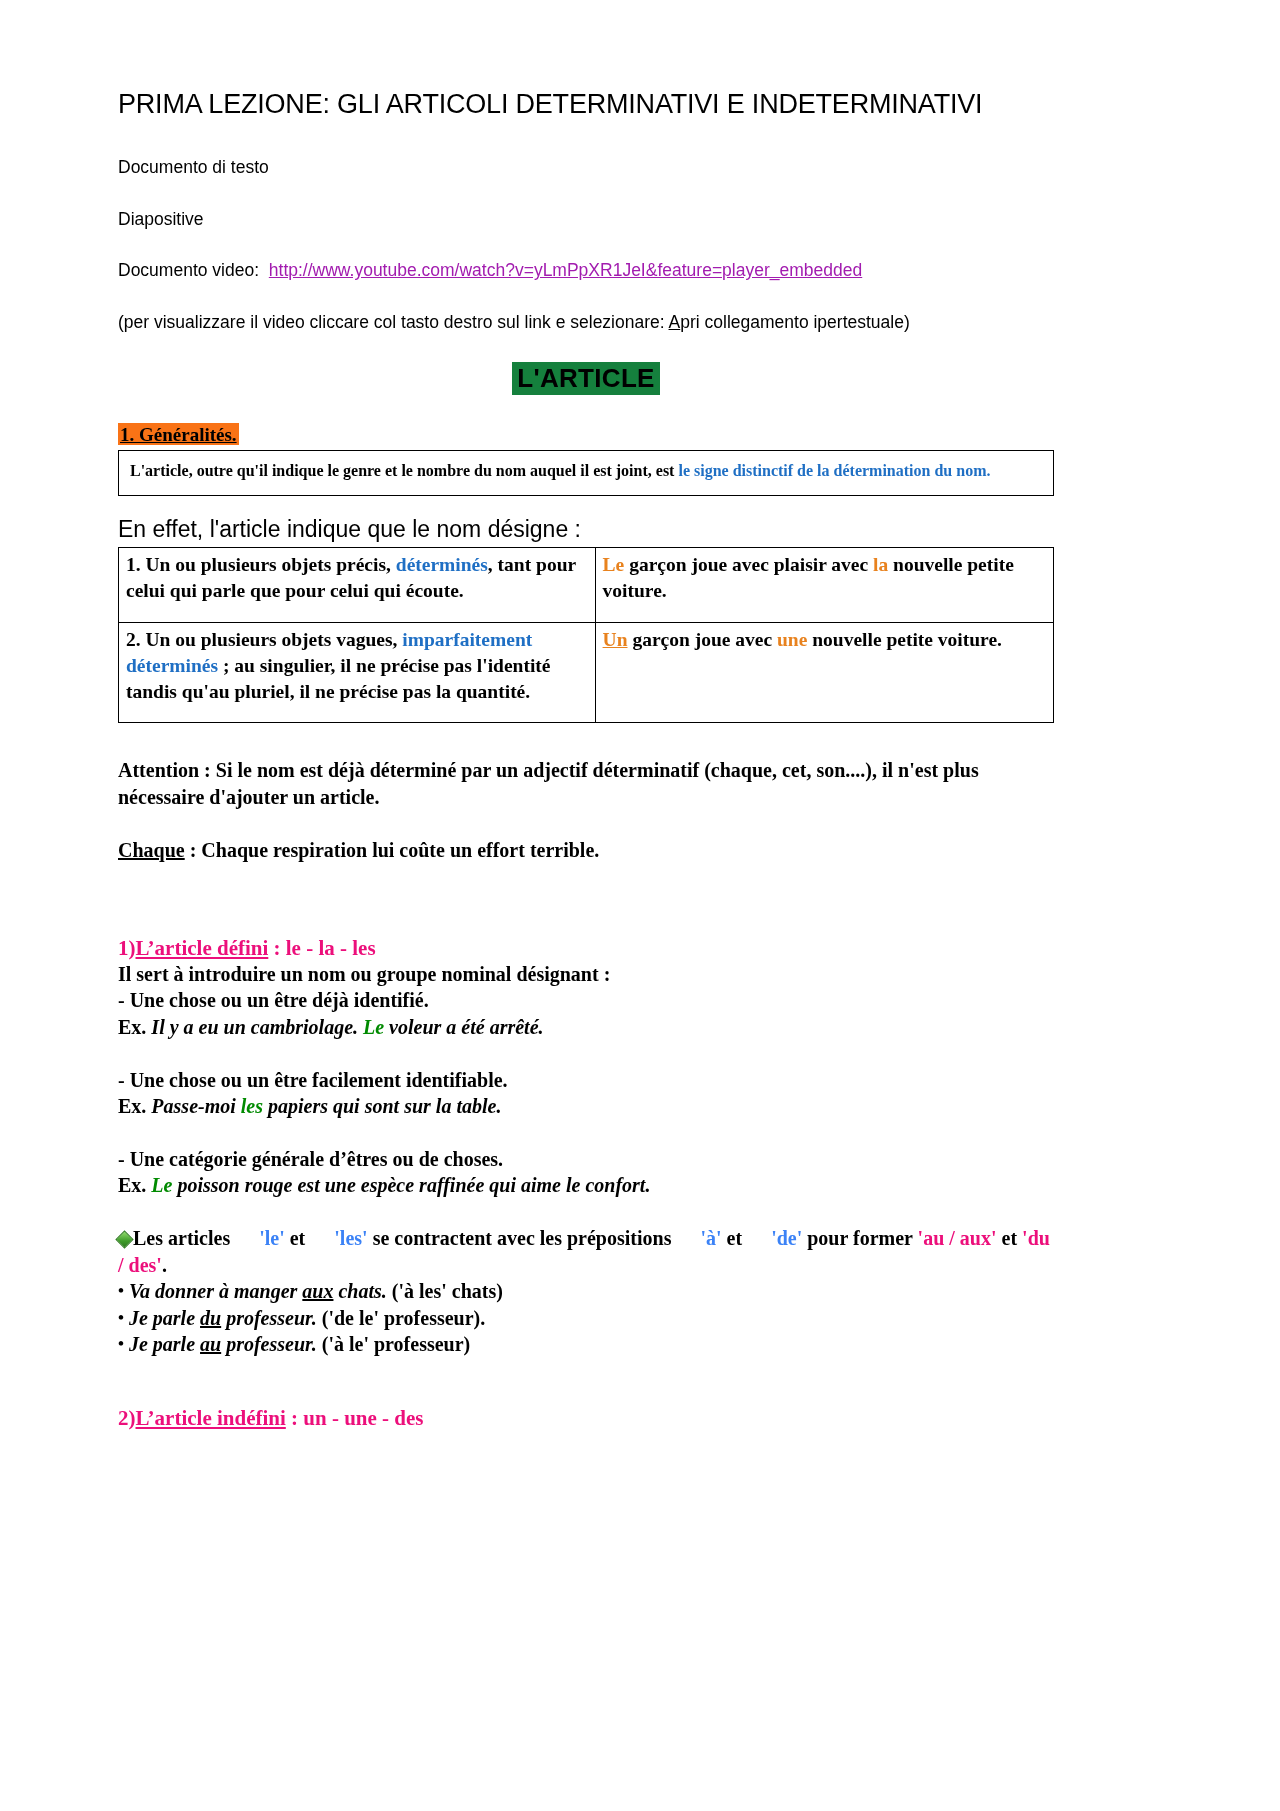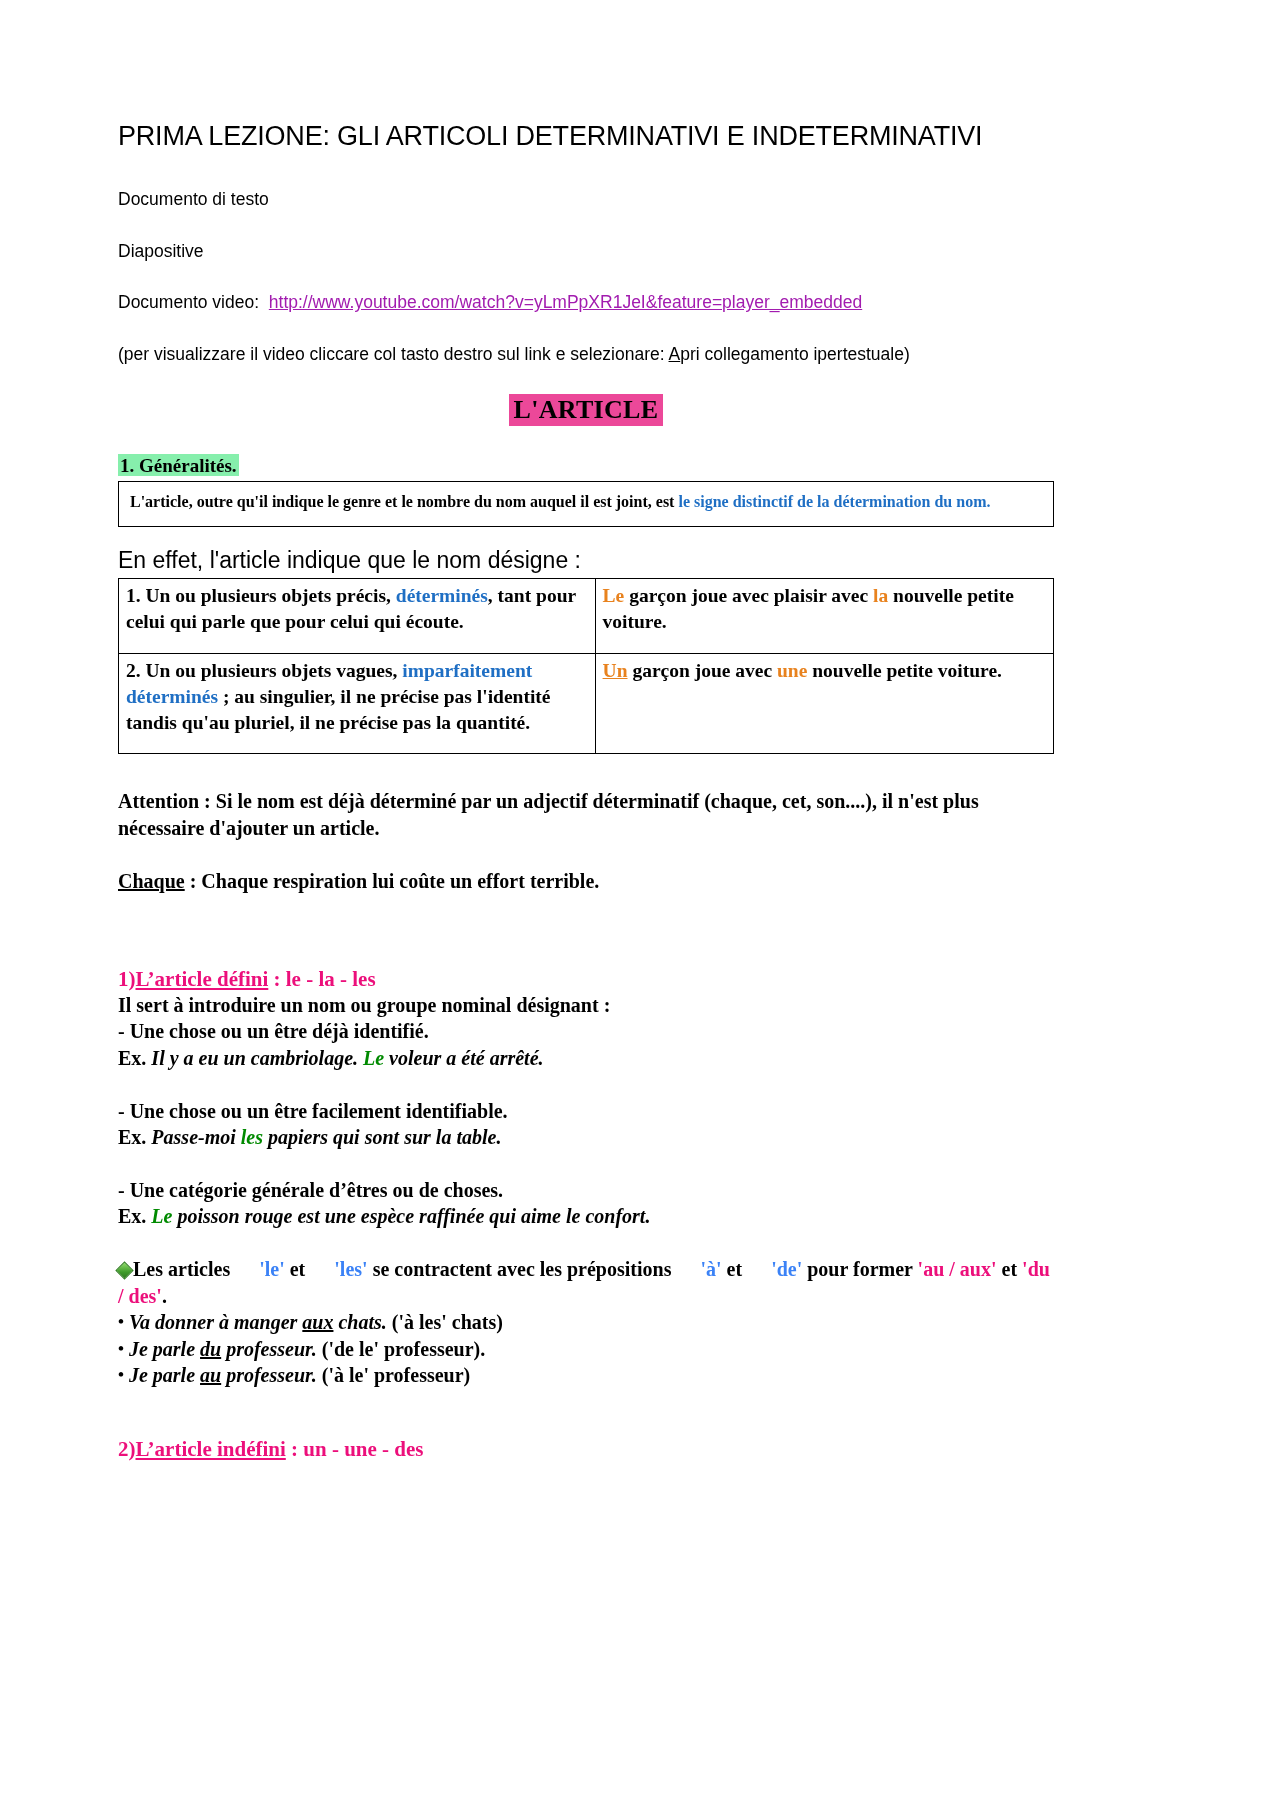--- a/index.html
+++ b/index.html
@@ -7,21 +7,21 @@
     width:1280px;
     background:#ffffff;
     font-family:"Liberation Sans", sans-serif;
     -webkit-font-smoothing:antialiased;
   }
   .page{
     width:1172px;
     min-height:1811px;
     position:relative;
     box-sizing:border-box;
-    padding:120px 118px 40px 118px;
+    padding:88px 118px 40px 118px;
     background:#fff;
   }
   .doc-title{
     font-family:"Liberation Sans", sans-serif;
     font-size:27px;
     font-weight:400;
     letter-spacing:-0.2px;
     color:#000;
     margin:0 0 34px 0;
     line-height:1.25;
@@ -38,38 +38,39 @@
     text-decoration:underline;
     word-break:break-all;
   }
   .accel{text-decoration:underline;}
   
   .article-title{
     text-align:center;
     margin:10px 0 30px 0;
   }
   .article-title span{
-    font-family:Liberation Serif, serif;
+    font-family:Liberation Sans, sans-serif;
     font-weight:bold;
     font-size:26px;
-    background:#ec4899;
+    background:#15803d;
     color:#000;
     padding:1px 5px 2px 5px;
     letter-spacing:0.3px;
   }
   
   .sec-head{
     margin:0 0 4px 0;
   }
   .sec-head span{
     font-family:"Liberation Serif", serif;
     font-weight:bold;
     font-size:19px;
-    background:#86efac;
-    color:#000;
+    background:#f97316;
+    color:#000;
+    text-decoration:underline;
     padding:1px 2px 0 2px;
   }
   
   .def-box{
     border:1.6px solid #000;
     padding:9px 11px 14px 11px;
     margin:0 0 20px 0;
     box-sizing:border-box;
   }
   .def-box p{

